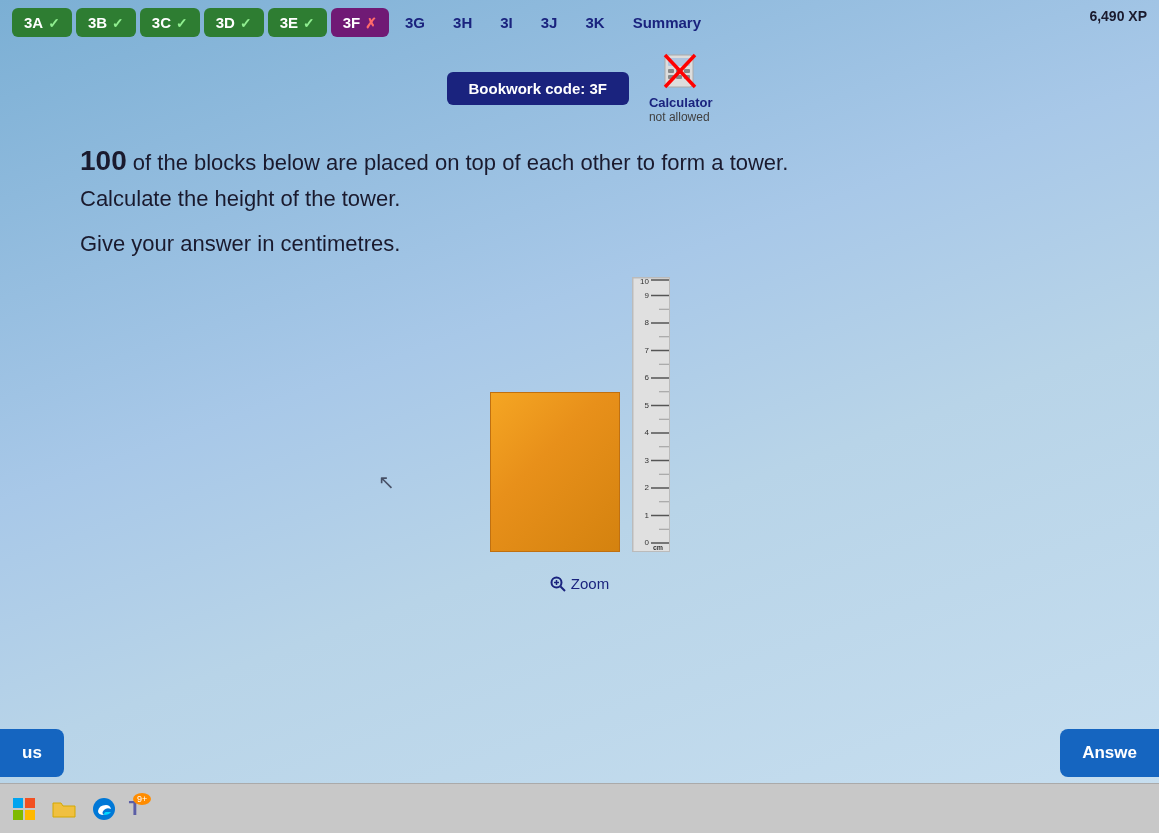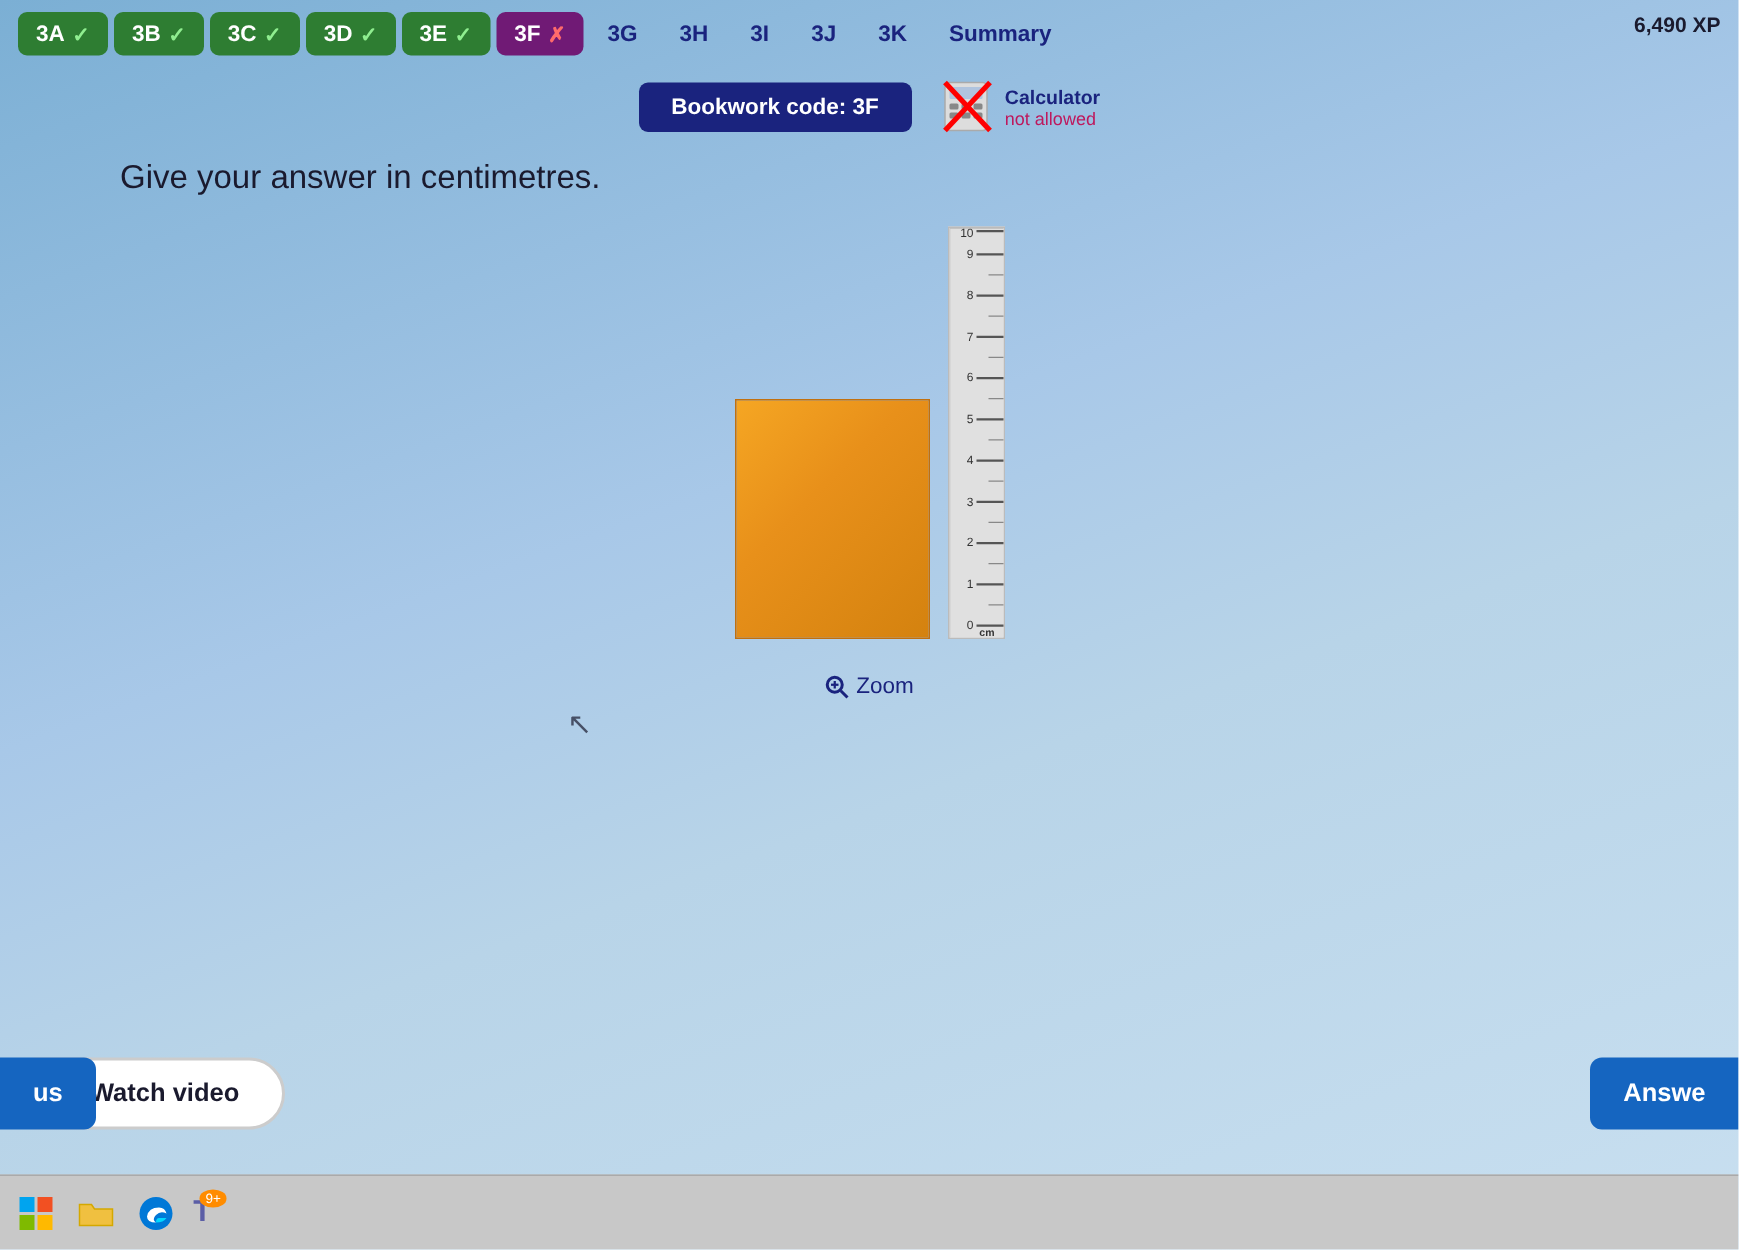--- a/index.html
+++ b/index.html
@@ -83,20 +83,21 @@
       font-size: 15px;
       font-weight: bold;
     }
 
     .calculator-info {
       display: flex;
       align-items: center;
       gap: 6px;
       font-size: 13px;
       color: #1a237e;
+      flex-direction: column;
     }
 
     
     .main-content {
       padding: 0 80px;
     }
 
     .question-text {
       font-size: 22px;
       color: #1a1a2e;
@@ -349,26 +350,31 @@
       <rect x="21" y="16" width="6" height="4" rx="1" fill="#888"></rect>
       <rect x="5" y="22" width="6" height="4" rx="1" fill="#888"></rect>
       <rect x="13" y="22" width="6" height="4" rx="1" fill="#888"></rect>
       <rect x="21" y="22" width="6" height="4" rx="1" fill="#888"></rect>
 
       <line x1="2" y1="2" x2="32" y2="34" stroke="red" stroke-width="3.5"></line>
       <line x1="32" y1="2" x2="2" y2="34" stroke="red" stroke-width="3.5"></line>
     </svg>
     <div>
       <div style="font-weight:bold; font-size:13px; color:#1a237e;">Calculator</div>
-      <div style="font-size:12px; color:#be185d;">not allowed</div>
+      <div style="font-size:12px; color:#404040;">not allowed</div>
     </div>
   </div>
 </div>
 
 <div class="main-content">
+  <div class="question-text">
+    <span class="big-num">100</span><span> of the blocks below are placed on top of each other to form a tower.</span>
+    <br>
+    <span>Calculate the height of the tower.</span>
+  </div>
   <div class="give-answer" style="margin-top:16px;">Give your answer in centimetres.</div>
 
   <div class="diagram-area">
     <div class="ruler-block-container">
 
       <div class="orange-block"></div>
 
       <div class="ruler">
         <div class="ruler-inner">
           
@@ -434,27 +440,20 @@
       </svg>
       <span>Zoom</span>
     </div>
   </div>
 </div>
 
 <div class="cursor-arrow"></div>
 
 <div class="bottom-bar">
   <button class="previous-btn">us</button>
-  <button class="watch-video-btn">
-    <svg width="22" height="18" viewBox="0 0 22 18">
-      <rect x="0" y="1" width="15" height="16" rx="2" fill="#1a1a2e"></rect>
-      <polygon points="15,4 22,9 15,14" fill="#1a1a2e"></polygon>
-    </svg>
-    <span>Watch video</span>
-  </button>
   <button class="answer-btn">Answe</button>
 </div>
 
 <div class="taskbar">
   <div class="taskbar-icon">
     <svg width="24" height="24" viewBox="0 0 24 24">
       <rect x="1" y="1" width="10" height="10" fill="#00a4ef"></rect>
       <rect x="13" y="1" width="10" height="10" fill="#f25022"></rect>
       <rect x="1" y="13" width="10" height="10" fill="#7fba00"></rect>
       <rect x="13" y="13" width="10" height="10" fill="#ffb900"></rect>

